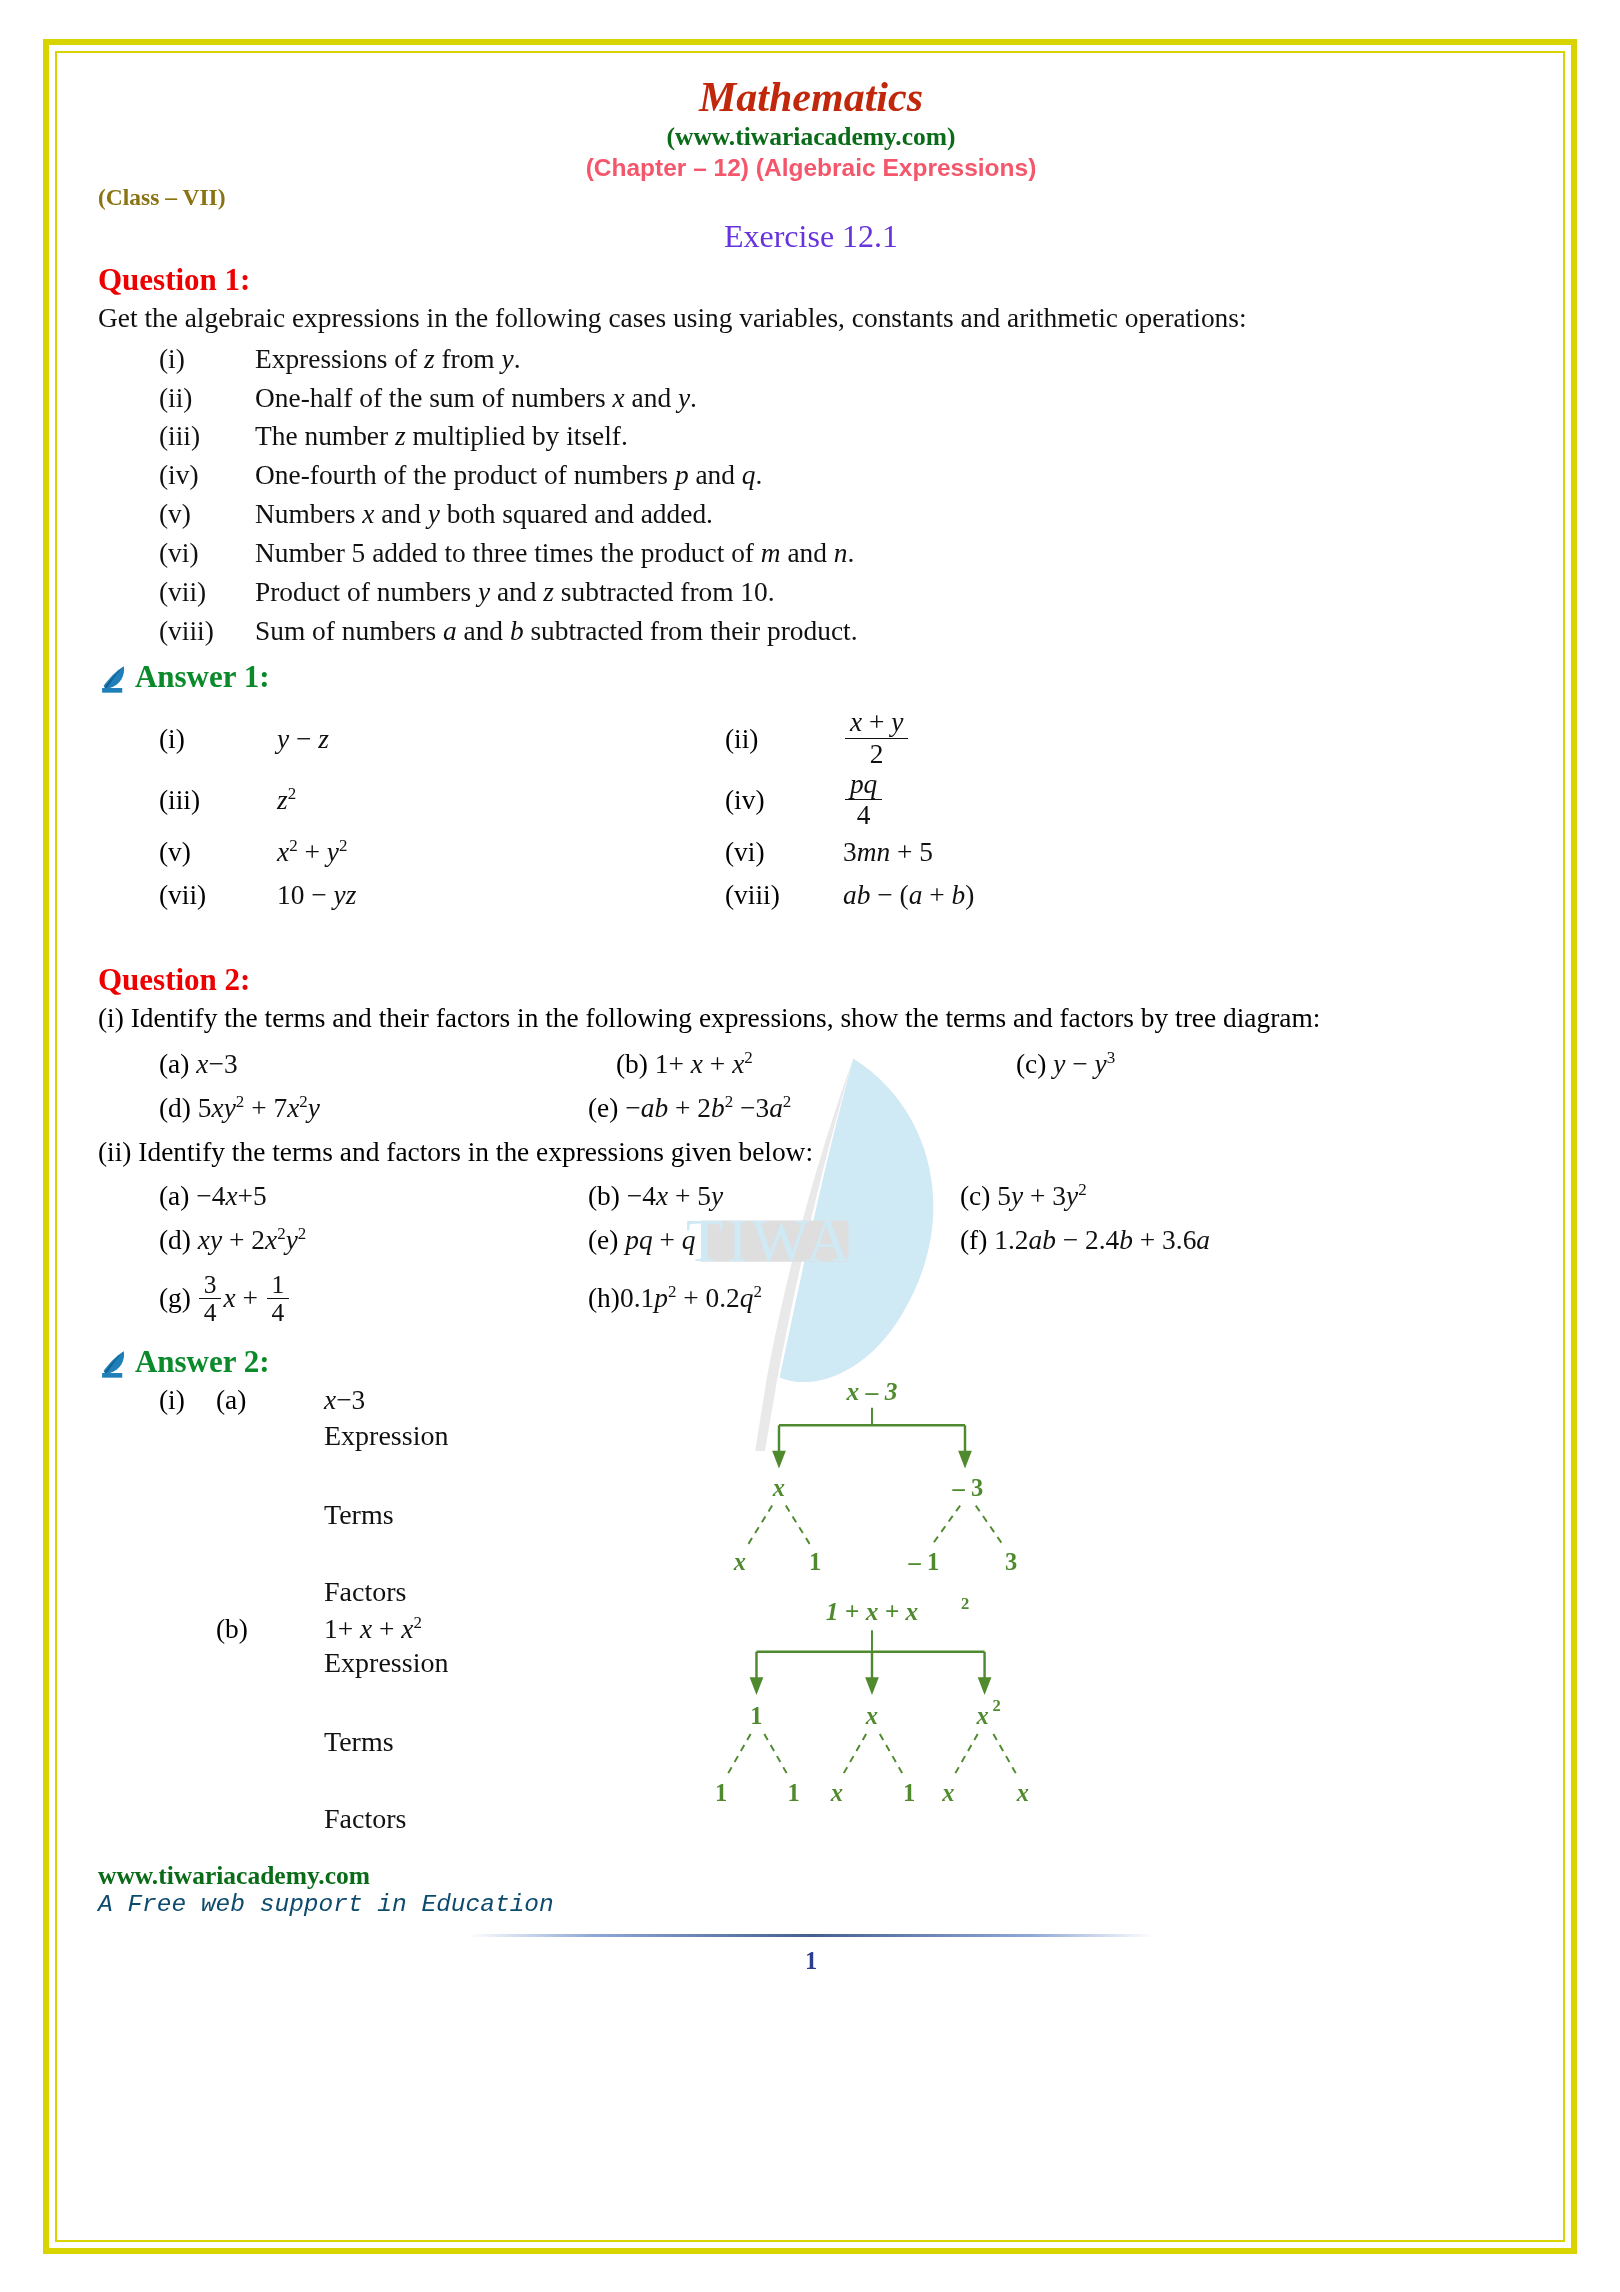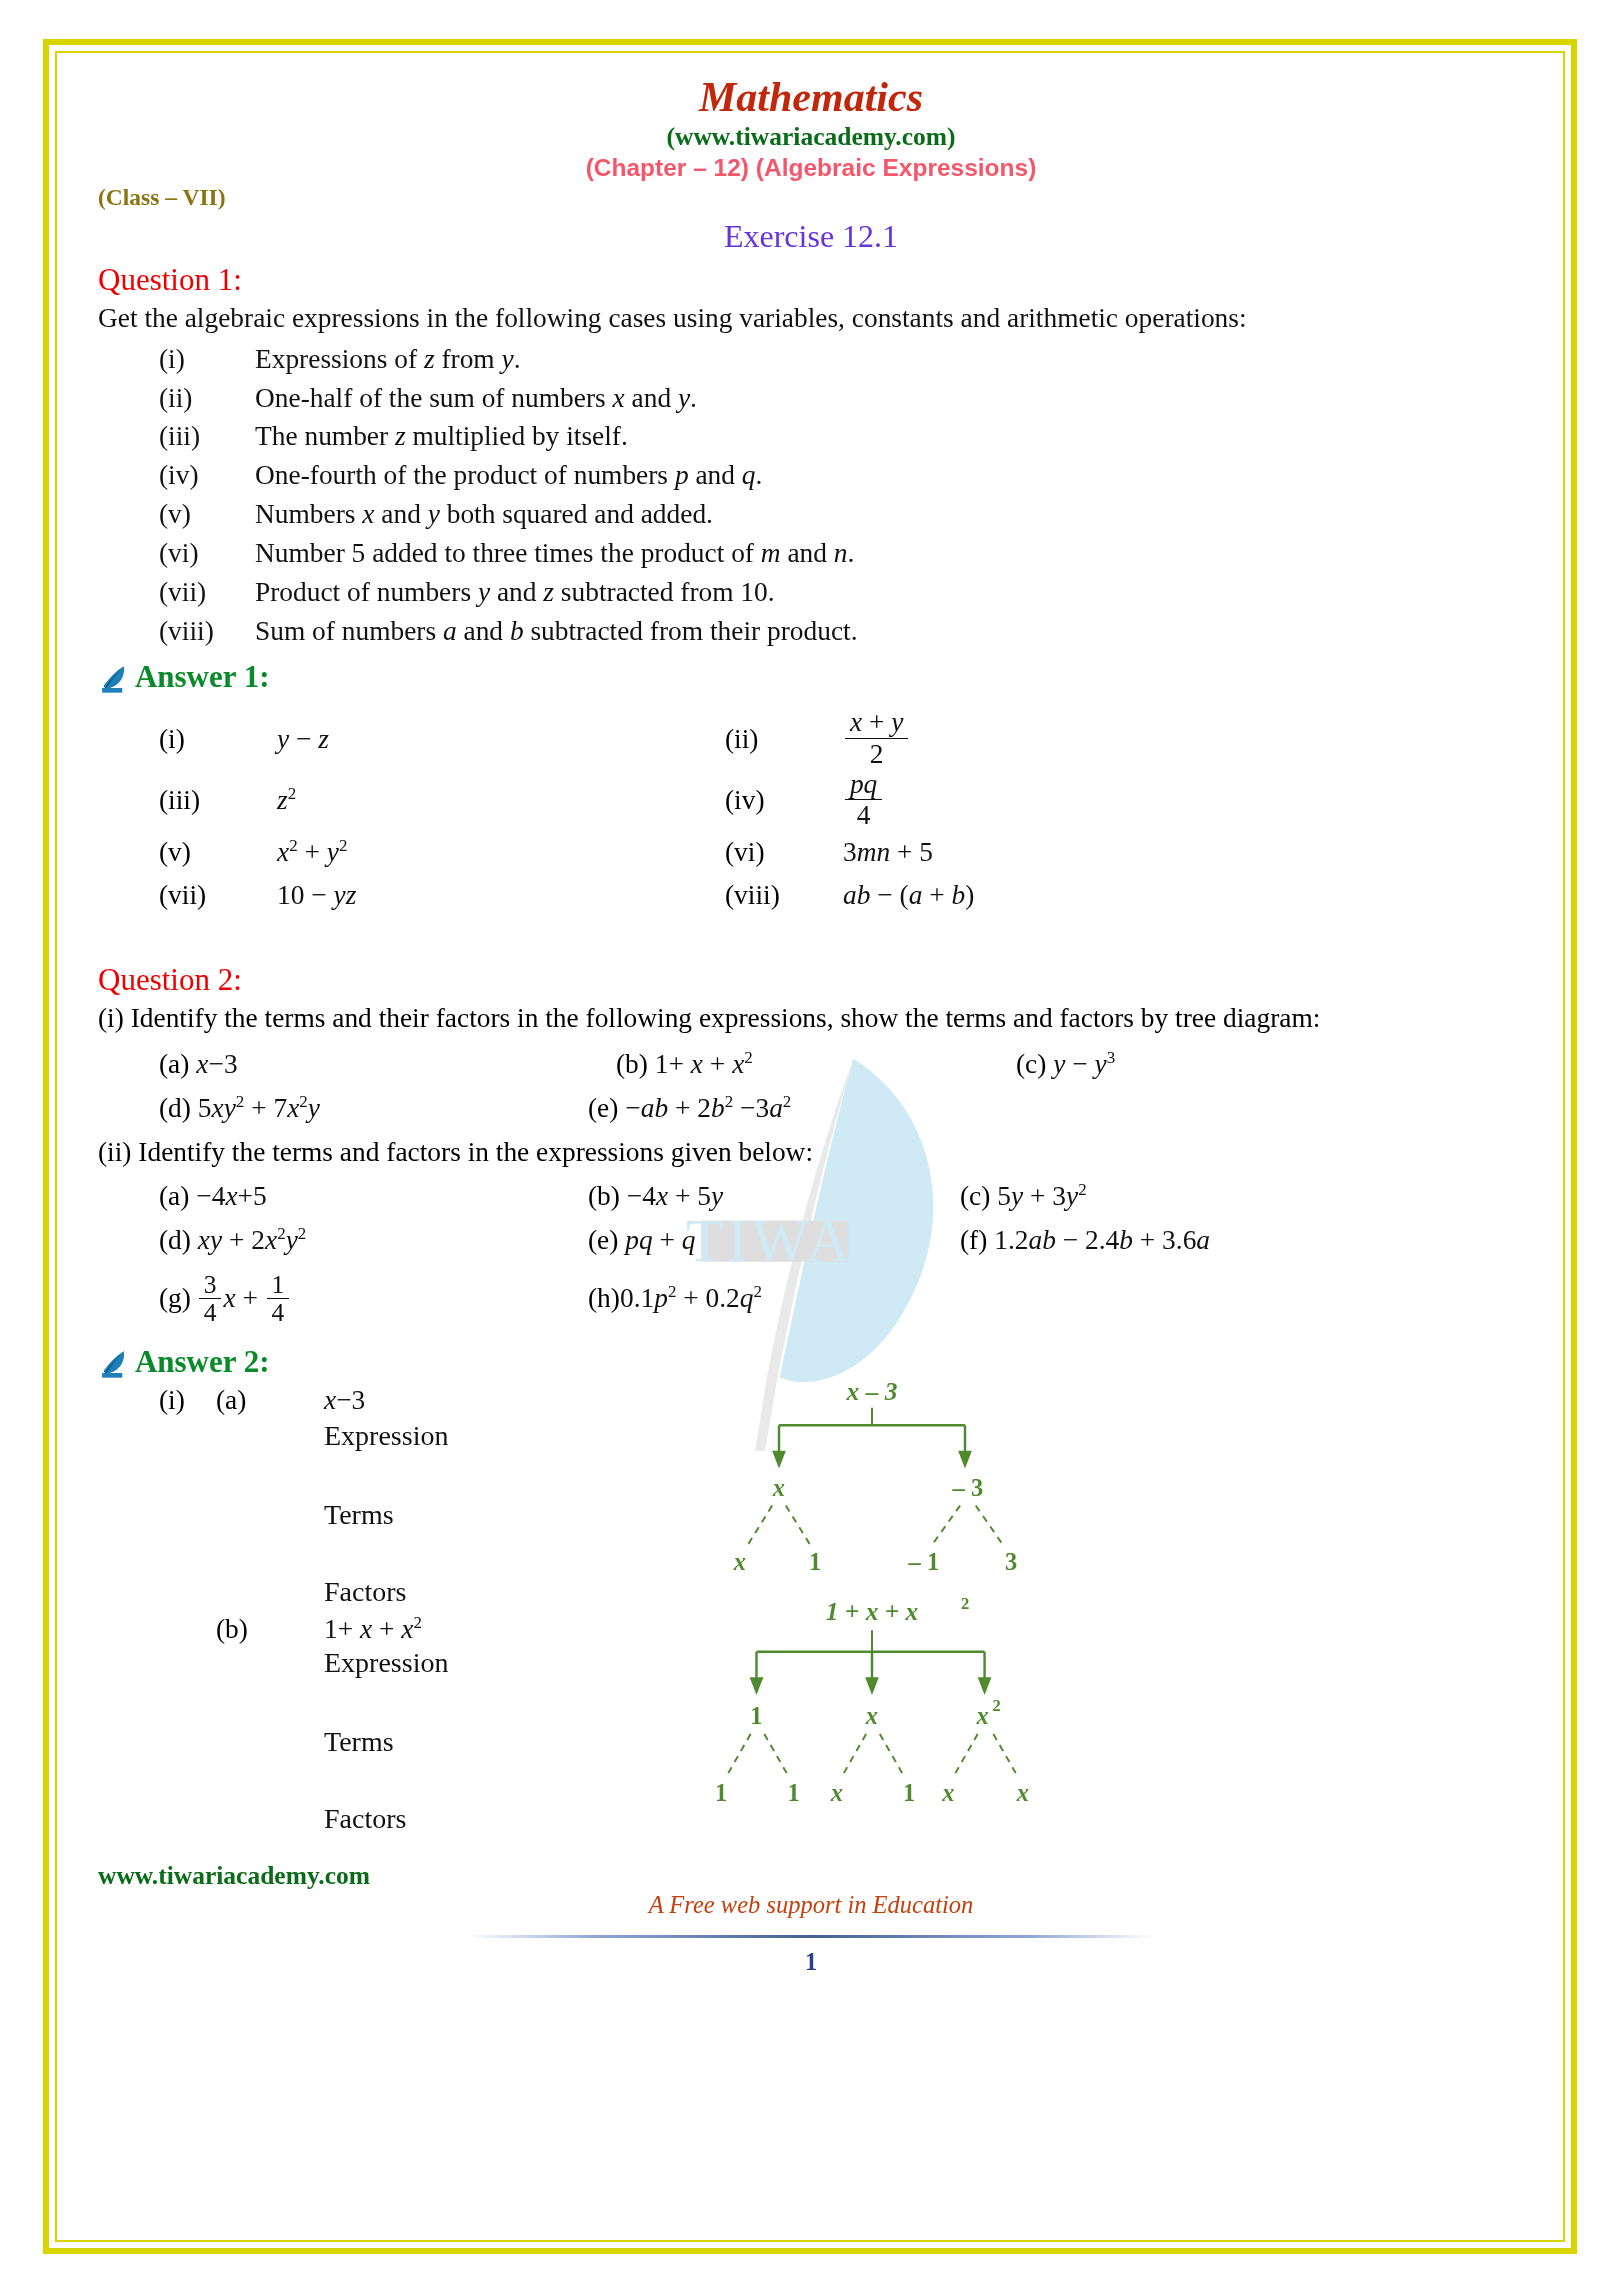--- a/index.html
+++ b/index.html
@@ -105,21 +105,21 @@
     font-family: "Liberation Serif", serif;
     font-size: 32px;
     color: #6633dd;
     line-height: 1.2;
     margin-top: 5.9px;
   }
 
   
   .q-head {
     font-family: "Liberation Serif", serif;
-    font-weight: normal;
+    font-weight: bold;
     font-size: 31px;
     color: #ef0000;
     margin-top: 5.9px;
     margin-bottom: 0px;
   }
   .a-head {
     font-family: "Liberation Serif", serif;
     font-weight: bold;
     font-size: 31px;
     color: #0a8a2a;
@@ -198,25 +198,25 @@
 
   
   .foot-site {
     font-family: "Liberation Serif", serif;
     font-weight: bold;
     font-size: 25.5px;
     color: #0a6b18;
     margin-top: 5.9px;
   }
   .foot-tag {
-    text-align: center;
-    font-family: Liberation Serif, serif;
+    text-align: left;
+    font-family: Liberation Mono, monospace;
     font-style: italic;
     font-size: 24.5px;
-    color: #c2410c;
+    color: #0c4a6e;
   }
   .foot-rule {
     margin: 15.7px auto 0 auto;
     width: 686px;
     height: 2.9px;
     background: linear-gradient(to right, #ffffff, #8fa8d6 18%, #43608f 50%, #8fa8d6 82%, #ffffff);
   }
   .foot-page {
     text-align: center;
     font-family: "Liberation Serif", serif;

